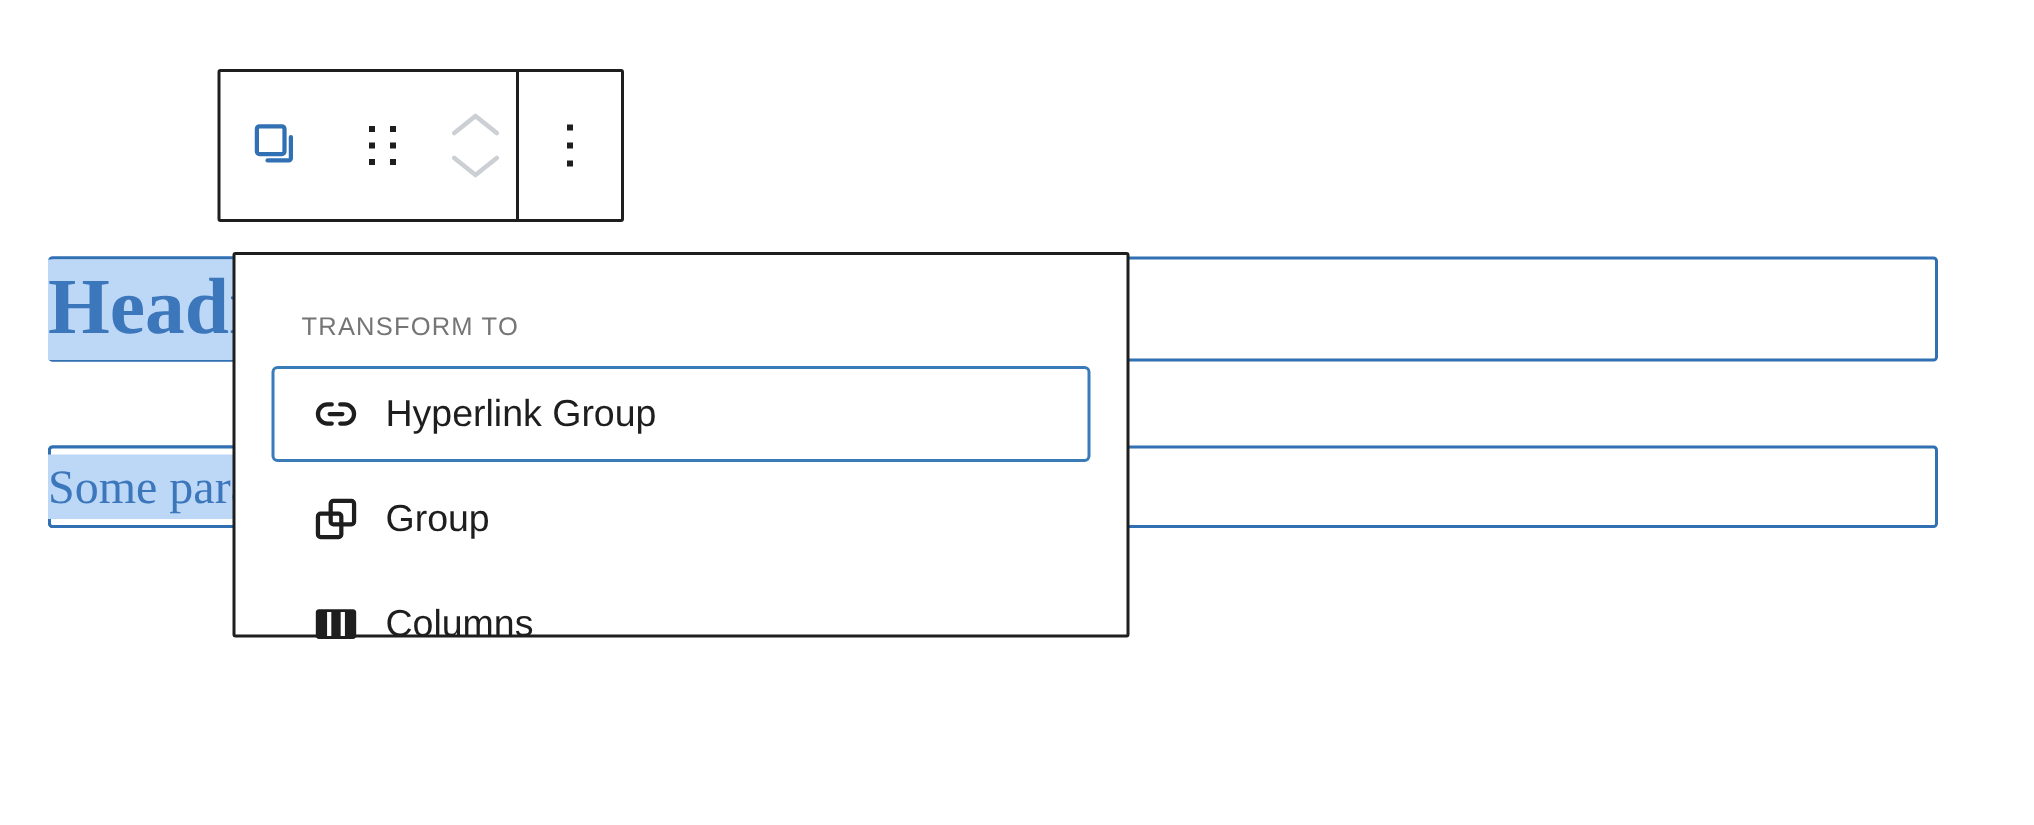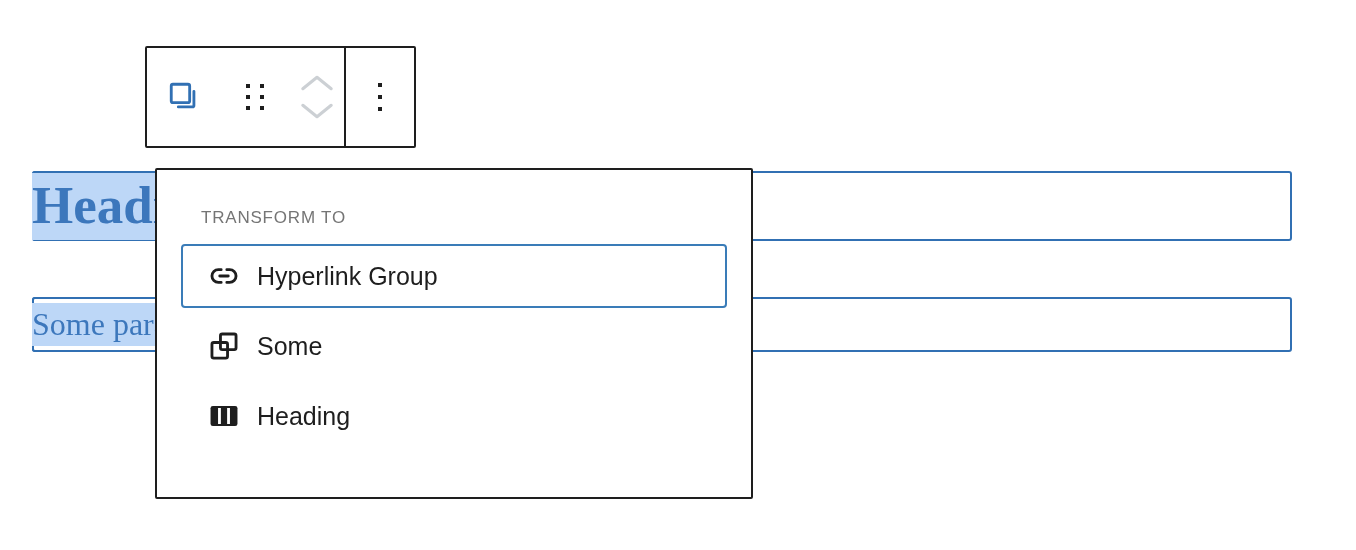--- a/index.html
+++ b/index.html
@@ -144,21 +144,21 @@
     line-height: 0;
     cursor: pointer;
   }
 
   
   .transform-popover {
     position: absolute;
     left: 155px;
     top: 168px;
     width: 598px;
-    height: 331px;
+    height: 257px;
     background: #ffffff;
     border: 2px solid #1e1e1e;
     border-radius: 2px;
     box-sizing: border-box;
     z-index: 40;
     padding: 16px;
   }
   .menu-group-label {
     font-size: 17px;
     letter-spacing: 0.8px;
@@ -283,25 +283,25 @@
     <span class="menu-label">Hyperlink Group</span>
   </button>
 
   <button class="menu-item">
     <span class="menu-icon">
       <svg width="34" height="34" viewBox="0 0 24 24" fill="none">
         <rect x="9.5" y="3.5" width="11" height="11" rx="1.3" stroke="#1e1e1e" stroke-width="2"></rect>
         <rect x="3.5" y="9.5" width="11" height="11" rx="1.3" stroke="#1e1e1e" stroke-width="2"></rect>
       </svg>
     </span>
-    <span class="menu-label">Some</span>
+    <span class="menu-label">Group</span>
   </button>
 
   <button class="menu-item">
     <span class="menu-icon">
       <svg width="34" height="34" viewBox="0 0 24 24" fill="none">
         <rect x="2.5" y="5" width="19" height="14" rx="1.6" fill="#1e1e1e"></rect>
         <path d="M8.8 6.4v11.2M15.2 6.4v11.2" stroke="#ffffff" stroke-width="2"></path>
       </svg>
     </span>
-    <span class="menu-label">Heading</span>
+    <span class="menu-label">Columns</span>
   </button>
 </div>
 
 </body></html>

